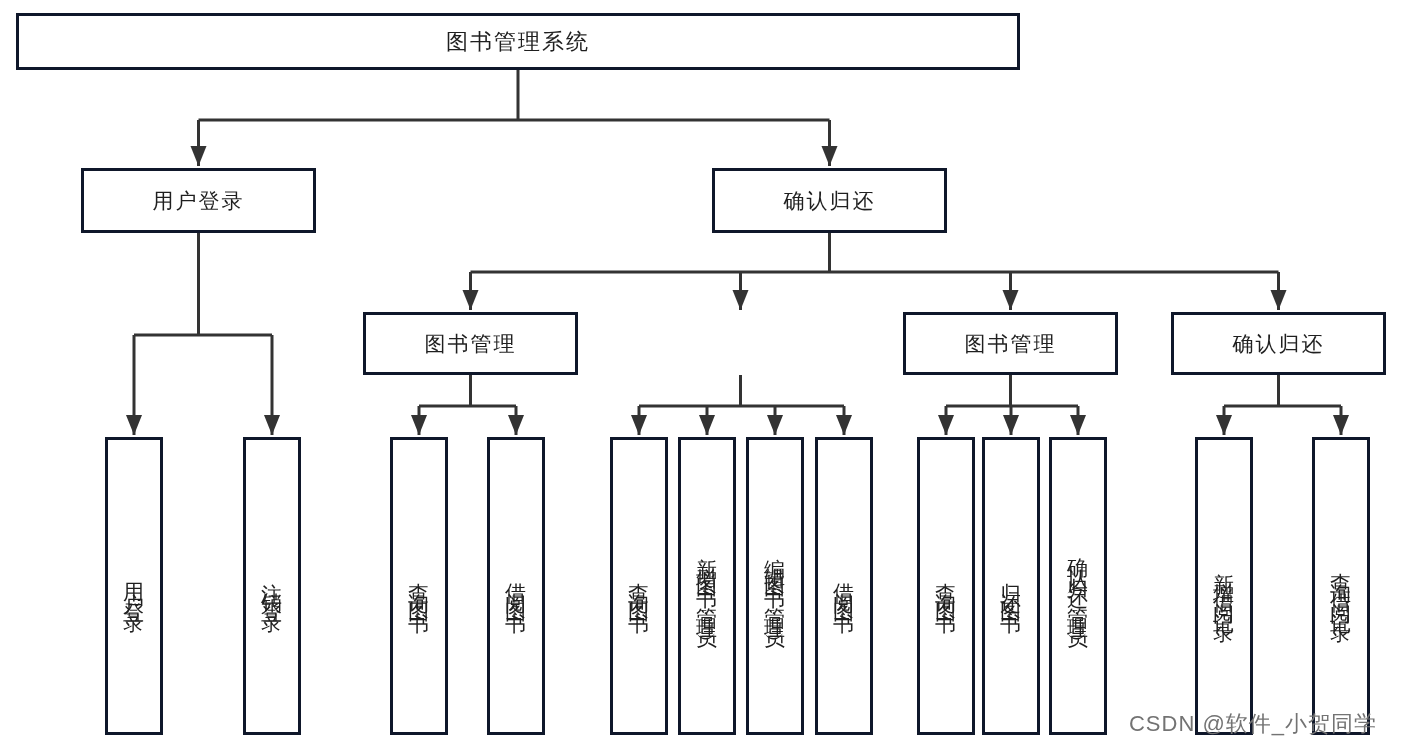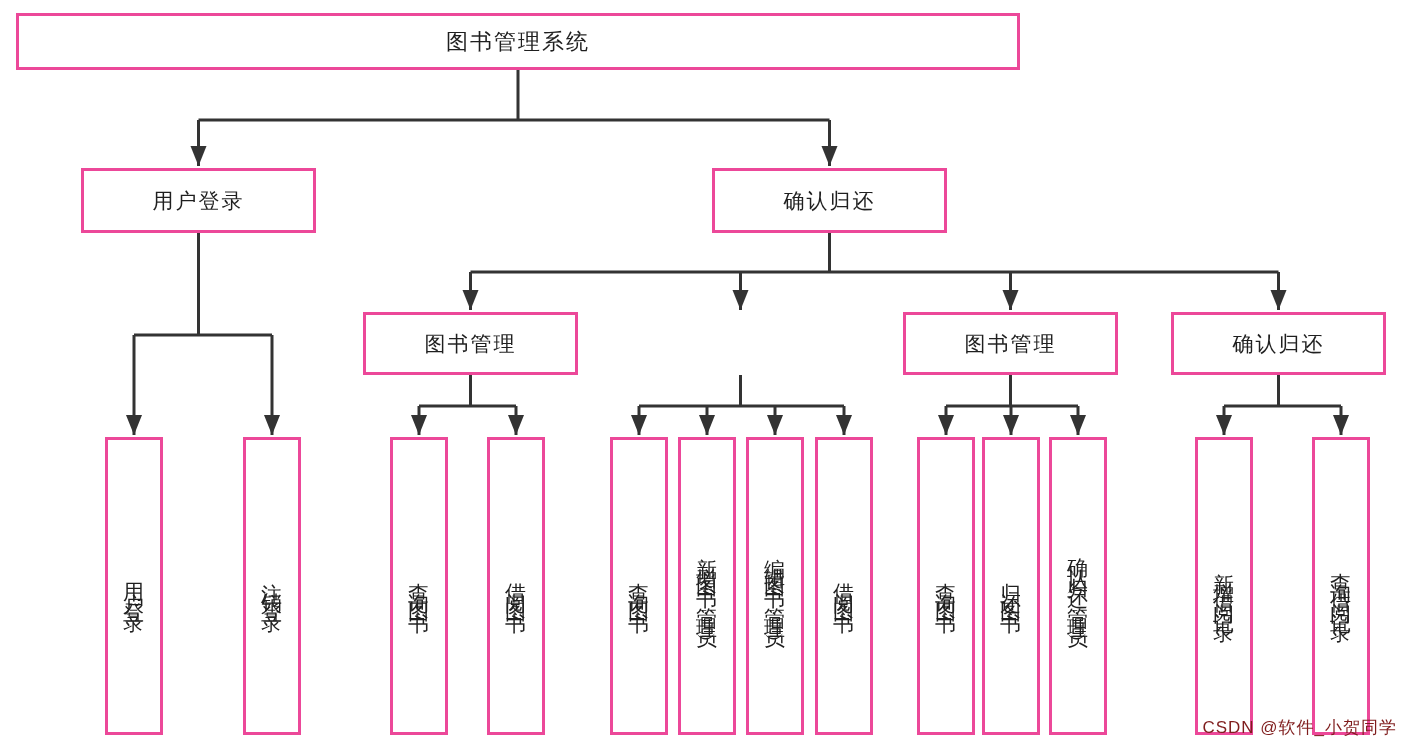--- a/index.html
+++ b/index.html
@@ -23,21 +23,21 @@
     stroke-width: 3;
   }
   svg.connectors path.arrowline {
     fill: none;
     stroke: #333333;
     stroke-width: 3;
   }
   .box {
     position: absolute;
     box-sizing: border-box;
-    border: 3px solid #ec4899;
+    border: 3px solid #0f172a;
     background: #ffffff;
     display: flex;
     align-items: center;
     justify-content: center;
     color: #1f1f1f;
     z-index: 2;
   }
   .hlabel {
     font-size: 21px;
     letter-spacing: 2px;
@@ -52,25 +52,25 @@
     writing-mode: vertical-rl;
     text-orientation: mixed;
     font-size: 21px;
     line-height: 1;
     letter-spacing: 10px;
     color: #1f1f1f;
     white-space: nowrap;
   }
   .watermark {
     position: absolute;
-    right: 8px;
+    right: 28px;
     bottom: 8px;
-    font-size: 17px;
+    font-size: 22px;
     letter-spacing: 1px;
-    color: #7f1d1d;
+    color: #737373;
     z-index: 3;
     white-space: nowrap;
   }
 </style>
 </head>
 <body>
 
 <div class="canvas">
 
   <svg class="connectors" viewBox="0 0 1405 747" xmlns="http://www.w3.org/2000/svg">

